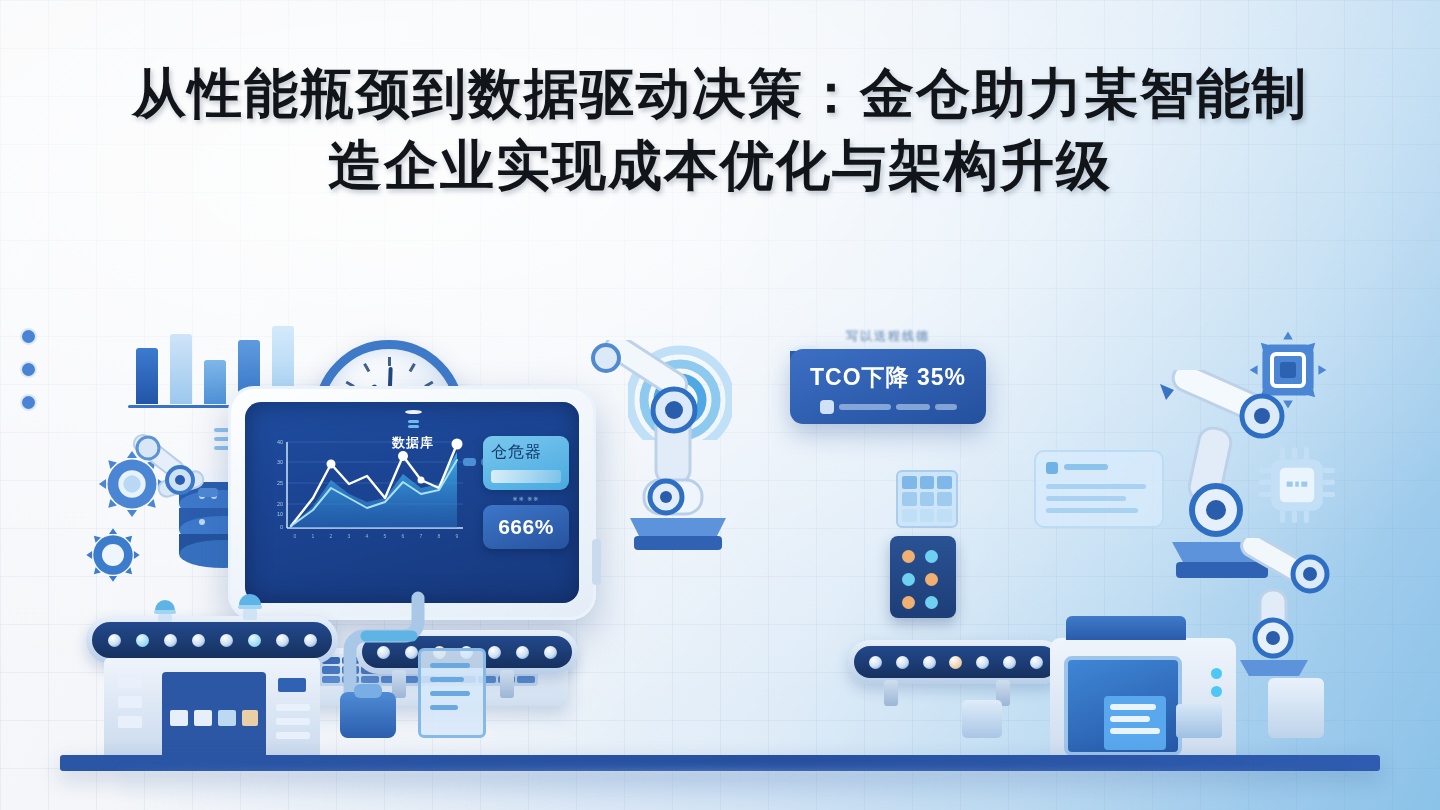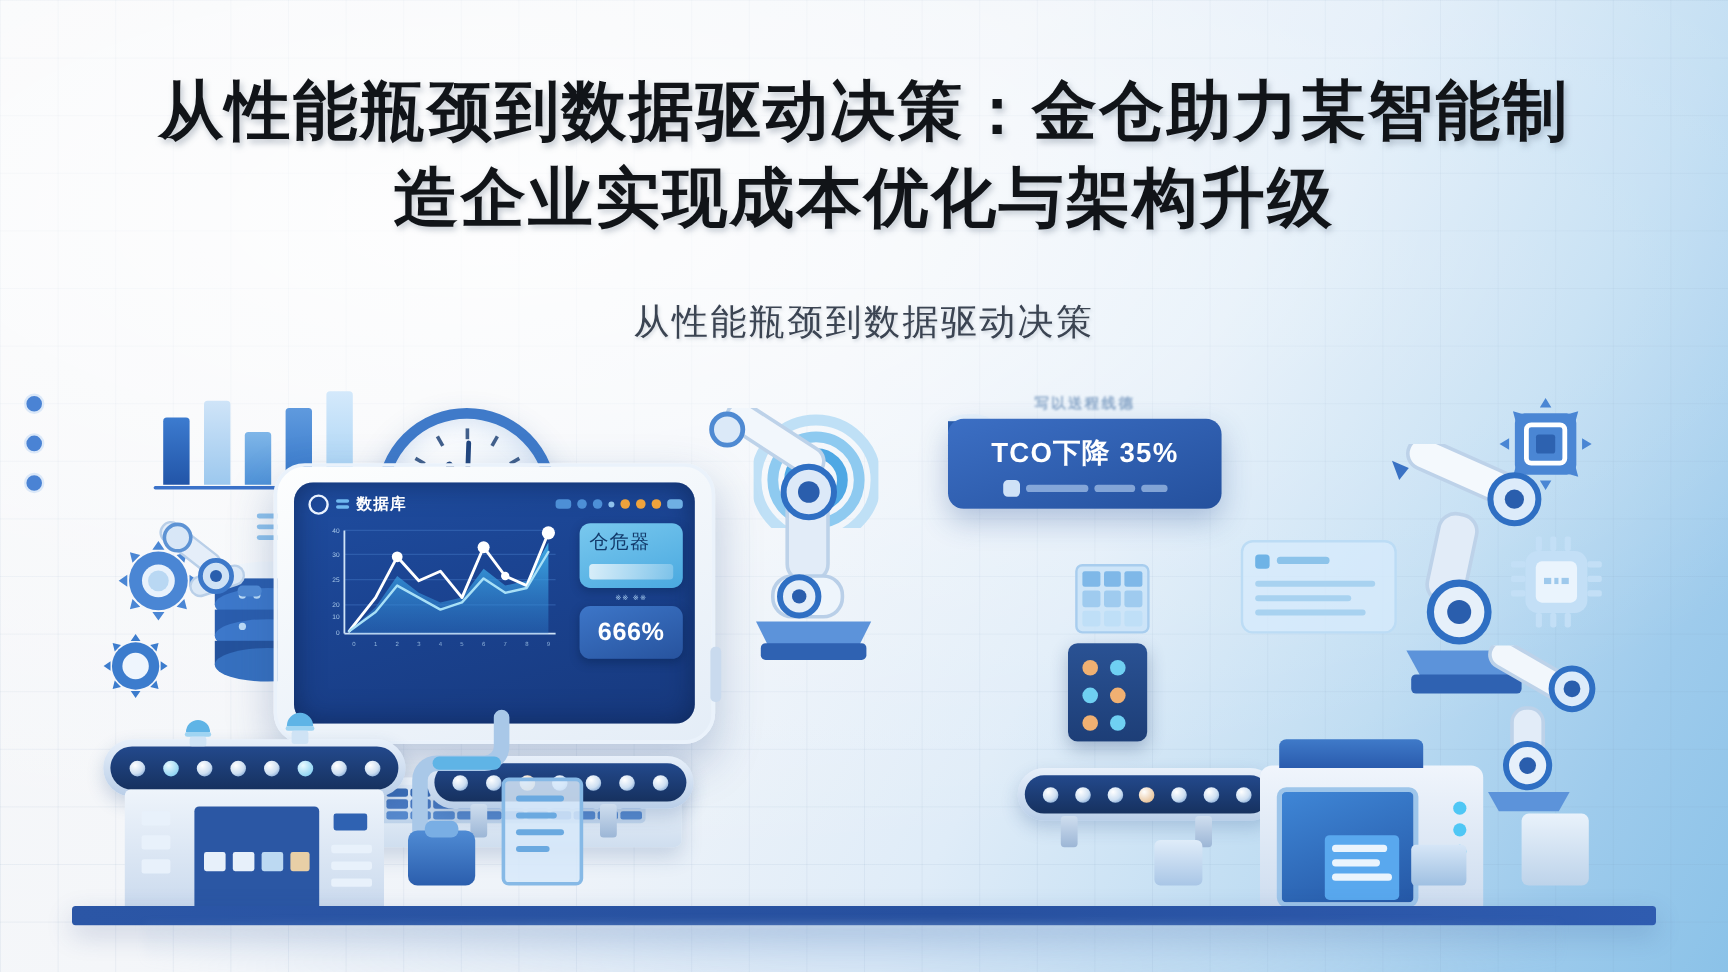--- a/index.html
+++ b/index.html
@@ -83,21 +83,21 @@
     position:absolute;left:228px;top:86px;width:362px;height:228px;
     border-radius:26px;background:linear-gradient(160deg,#fdfefe,#e4edf7);
     box-shadow:0 16px 38px rgba(40,80,140,.28);
     border:3px solid #eaf2fb;
   }
   #screen{
     position:absolute;left:14px;top:13px;right:14px;bottom:14px;border-radius:16px;
     background:linear-gradient(165deg,#1f4da0 0%,#1b4492 40%,#17397e 100%);
     overflow:hidden;box-shadow:inset 0 0 24px rgba(10,30,70,.6);
   }
-  .scr-head{position:absolute;left:12px;top:8px;right:10px;height:20px;display:flex;align-items:center;gap:6px;}
+  .scr-head{position:absolute;left:12px;top:8px;right:10px;height:20px;display:flex;align-items:center;gap:6px;flex-direction:column;}
   .scr-logo-o{width:13px;height:13px;border-radius:50%;border:2.5px solid #eaf3ff;}
   .scr-logo-b{display:flex;flex-direction:column;gap:2px;}
   .scr-logo-b i{display:block;width:11px;height:3px;background:#6fb8f0;border-radius:2px;}
   .scr-title{color:#ffffff;font-size:13px;font-weight:bold;letter-spacing:1px;}
   .scr-chips{margin-left:auto;display:flex;align-items:center;gap:5px;}
   .scr-chips b{display:block;width:13px;height:8px;border-radius:3px;background:#4d8fd6;}
   .scr-chips em{display:block;width:8px;height:8px;border-radius:50%;}
 
   .scr-chart{position:absolute;left:14px;top:34px;width:208px;height:112px;}
   .scr-side{position:absolute;right:10px;top:34px;width:86px;}
@@ -111,21 +111,21 @@
   .card-pct span{color:#fff;font-size:21px;font-weight:bold;letter-spacing:.5px;}
 
   .scr-btns{position:absolute;left:14px;right:10px;bottom:10px;display:flex;gap:8px;}
   .pill{flex:1;height:31px;border-radius:8px;display:flex;align-items:center;justify-content:center;
     font-size:13px;font-weight:bold;letter-spacing:.5px;box-shadow:0 3px 7px rgba(0,20,55,.35);}
   .pill.blue{background:linear-gradient(160deg,#3e7ad0,#2a5bad);color:#fff;}
   .pill.cyan{background:linear-gradient(160deg,#7fd4f0,#49b0e2);color:#14406f;}
   .pill.white{background:linear-gradient(160deg,#ffffff,#e7f1fb);color:#2c4f82;}
 
   
-  .callout{position:absolute;left:790px;top:28px;width:228px;}
+  .callout{position:absolute;left:790px;top:28px;width:196px;}
   .callout .ghost{text-align:center;font-size:12px;color:#8aa7c8;letter-spacing:2px;filter:blur(1.1px);margin-bottom:4px;font-weight:bold;}
   .callout .box{background:linear-gradient(160deg,#3c6fc4,#24509d);border-radius:13px;padding:13px 10px 10px;
     box-shadow:0 10px 24px rgba(40,80,150,.3);}
   .callout .box .big{color:#fff;font-size:23px;font-weight:bold;text-align:center;letter-spacing:1px;}
   .callout .box .sub{margin-top:7px;display:flex;gap:5px;align-items:center;justify-content:center;}
   .callout .box .sub i{display:block;height:6px;border-radius:3px;background:rgba(190,215,245,.6);}
   .callout .halo{position:absolute;inset:-9px;border-radius:20px;background:rgba(225,238,250,.55);z-index:-1;}
 
   
   .conv{position:absolute;border-radius:28px;background:linear-gradient(180deg,#e8f0fa,#b9cee8);
@@ -148,21 +148,20 @@
 </style>
 </head>
 <body>
 
 <div id="slide">
   <div id="grid"></div>
   <div id="vignette"></div>
 
   <div class="headline">从性能瓶颈到数据驱动决策：金仓助力某智能制
 造企业实现成本优化与架构升级</div>
-  <div class="subhead">从性能瓶颈到数据驱动决策</div>
 
   <div id="art">
 
     <div class="dotcol">
         <i></i>
         <i></i>
         <i></i>
       </div>
     <div class="barchart">
       <div class="bar" style="left:8px;height:56px;background:linear-gradient(180deg,#3c7bcf,#2255a8);"></div>

